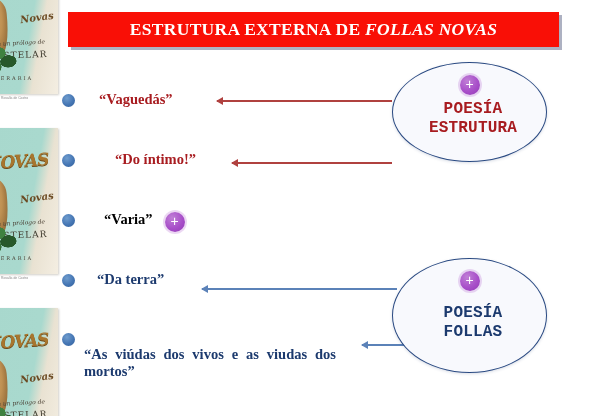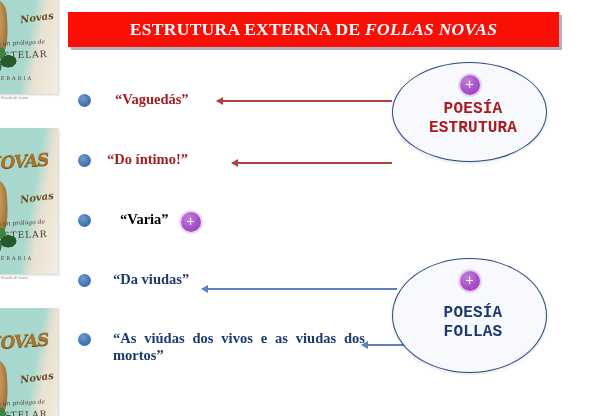--- a/index.html
+++ b/index.html
@@ -105,21 +105,21 @@
     display: flex; align-items: center; justify-content: center;
   }
   #title-text {
     font-family: "Liberation Serif", serif;
     font-weight: bold; font-size: 17.5px; color: #ffffff;
     letter-spacing: .3px; white-space: nowrap;
   }
   #title-text .ital { font-style: italic; }
 
   
-  .row { position: absolute; left: 16px; display: flex; align-items: flex-start; }
+  .row { position: absolute; left: 0; display: flex; align-items: flex-start; }
   .bullet {
     width: 13px; height: 13px; border-radius: 50%;
     background: radial-gradient(circle at 38% 32%, #6f9ccd 0%, #4576b4 55%, #335f99 100%);
     flex: 0 0 auto; margin-top: 3px;
   }
   .row-text {
     font-family: "Liberation Serif", serif;
     font-weight: bold; font-size: 14.5px; line-height: 17px;
     white-space: nowrap;
   }
@@ -231,35 +231,35 @@
     <div class="conn blue" style="left:140px; top:288px;  width:195px;"></div>
     <div class="conn blue" style="left:300px; top:344px;  width:46px;"></div>
 
     <div class="row" style="top:91px;">
       <span class="bullet"></span>
       <span class="row-text red-txt" style="margin-left:24px;">“Vaguedás”</span>
     </div>
 
     <div class="row" style="top:151px;">
       <span class="bullet"></span>
-      <span class="row-text red-txt" style="margin-left:16px;">“Do íntimo!”</span>
+      <span class="row-text red-txt" style="margin-left:40px;">“Do íntimo!”</span>
     </div>
 
     <div class="row" style="top:211px;">
       <span class="bullet"></span>
       <span class="row-text bright-red" style="margin-left:29px;">“Varia”</span>
       <span class="plus" style="margin-left:12px;margin-top:1px;">+</span>
     </div>
 
     <div class="row" style="top:271px;">
       <span class="bullet"></span>
-      <span class="row-text navy-txt" style="margin-left:22px;">“Da viudas”</span>
-    </div>
-
-    <div class="row" style="top:330px;">
+      <span class="row-text navy-txt" style="margin-left:22px;">“Da terra”</span>
+    </div>
+
+    <div class="row" style="top:330px;flex-direction:column;">
       <span class="bullet"></span>
       <span class="row-text navy-txt wrap-text" style="margin-left:22px;">“As viúdas dos vivos e as viudas dos mortos”</span>
     </div>
 
     <div class="ellipse" style="left:330px; top:62px; width:155px; height:100px;">
       <span class="plus">+</span>
       <div class="ellipse-label red-txt" style="margin-top:14px;">
         <div>POESÍA</div>
         <div>ESTRUTURA</div>
       </div>

